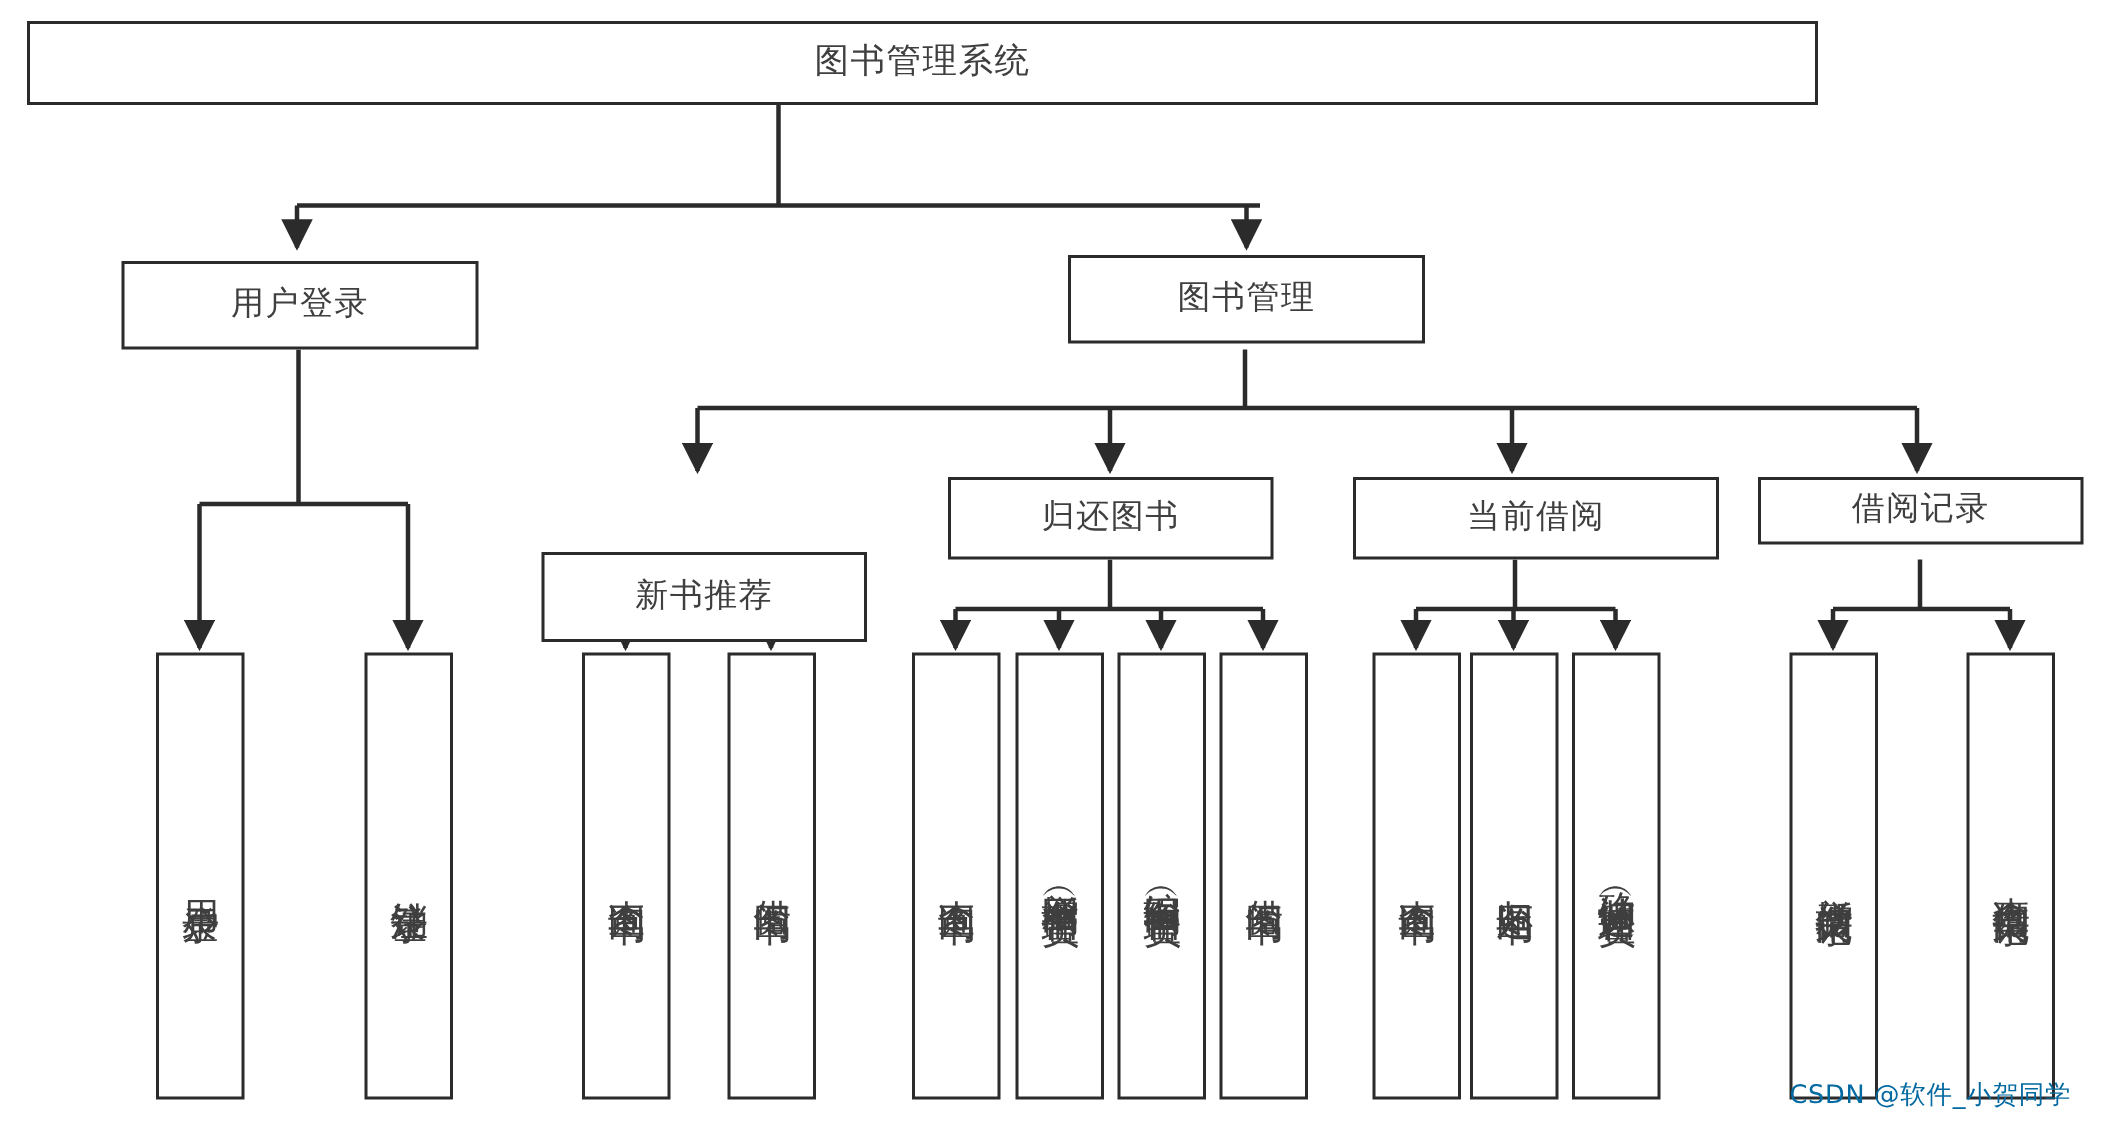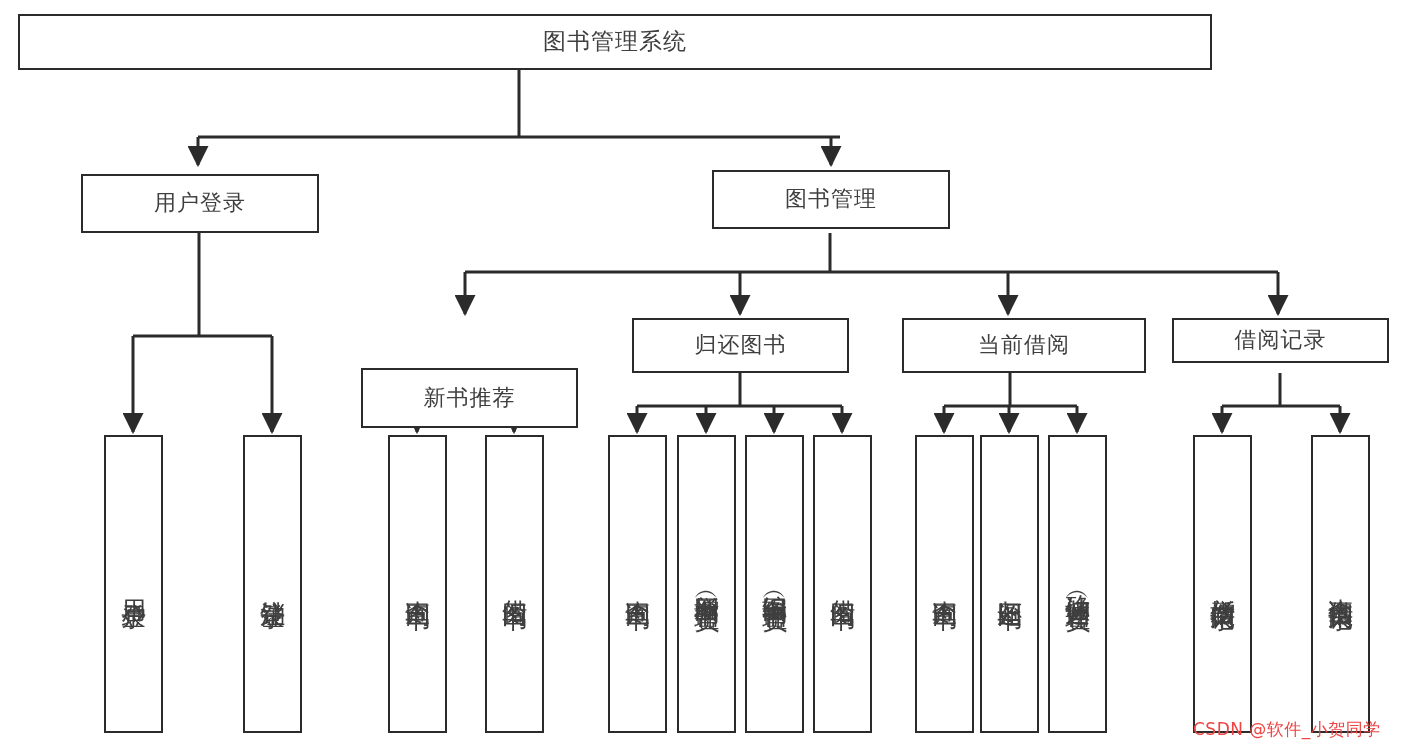--- a/index.html
+++ b/index.html
@@ -58,21 +58,21 @@
     text-orientation: upright;
     font-size: 25px;
     line-height: 1.18;
     letter-spacing: 2px;
     white-space: nowrap;
     max-height: 100%;
   }
   .watermark {
     position: absolute;
     font-size: 17px;
-    color: #ef4444;
+    color: #0369a1;
     white-space: nowrap;
     letter-spacing: 0.5px;
   }
 </style>
 </head>
 <body>
 
 <div id="canvas">
 
   <svg id="edges" viewBox="0 0 1405 747">

